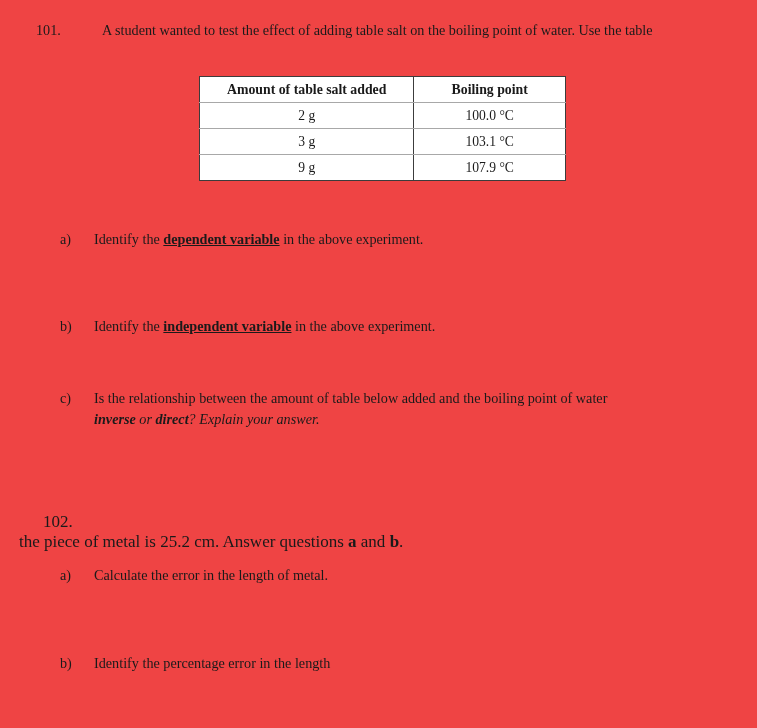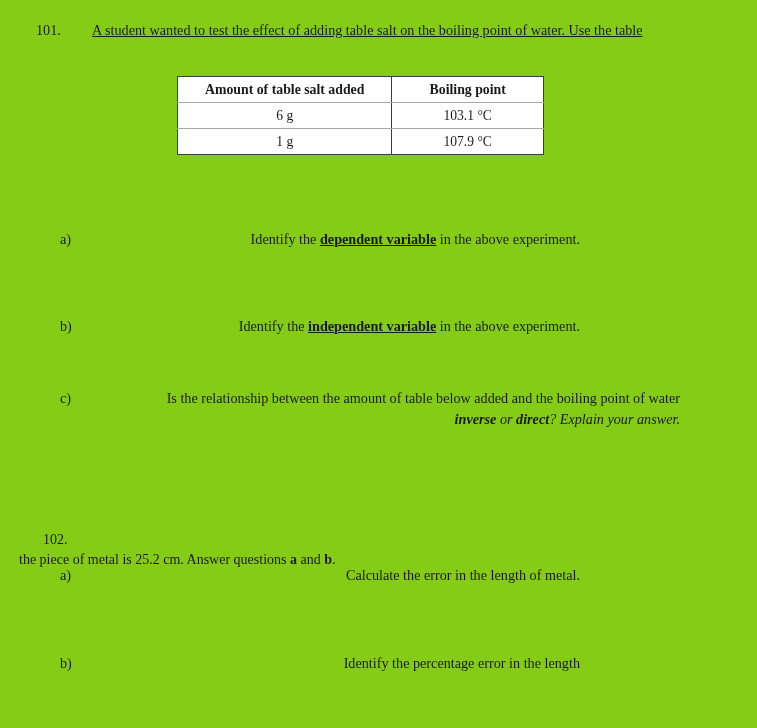--- a/index.html
+++ b/index.html
@@ -12,50 +12,49 @@
     height: 728px;
     position: relative;
     font-family: "Liberation Serif", "DejaVu Serif", serif;
     color: #1a1a1a;
     overflow: hidden;
   }
   .page {
     position: relative;
     width: 757px;
     height: 728px;
-    background: #84cc16;
+    background: #ef4444;
   }
 
   
   .q101-stem {
     position: absolute;
     left: 36px;
     top: 20px;
     width: 664px;
     font-size: 14.2px;
     line-height: 21px;
   }
   .q101-stem .num {
     float: left;
     width: 26px;
   }
   .q101-stem .body {
-    margin-left: 30px;
+    margin-left: 40px;
     text-indent: 0;
-    text-decoration: underline;
   }
   .q101-stem .body .l2 { display: block; }
 
   b.bold { font-weight: bold; }
   u.bu { font-weight: bold; text-decoration: underline; }
 
   
   .data-table-wrap {
     position: absolute;
-    left: 177px;
+    left: 199px;
     top: 76px;
   }
   table.data-table {
     border-collapse: collapse;
     width: 367px;
     font-size: 13.6px;
     background: #fff;
   }
   table.data-table th,
   table.data-table td {
@@ -97,35 +96,34 @@
   }
   .subq .lbl {
     position: absolute;
     left: 0;
     top: 0;
     width: 24px;
   }
   .subq .txt {
     margin-left: 34px;
     display: block;
-    text-align: right;
   }
   .subq .txt .l2 { display: block; font-style: italic; }
 
   #subq-101-a { left: 60px; top: 229px; width: 520px; }
   #subq-101-b { left: 60px; top: 316px; width: 520px; }
   #subq-101-c { left: 60px; top: 388px; width: 620px; }
 
   
   .q102-stem {
     position: absolute;
     left: 43px;
-    top: 530px;
+    top: 512px;
     width: 660px;
-    font-size: 14px;
+    font-size: 17px;
     line-height: 20px;
   }
   .q102-stem .num {
     float: left;
     width: 42px;
   }
   .q102-stem .body { margin-left: 42px; }
   .q102-stem .body .l2 {
     display: block;
     margin-left: -24px;
@@ -149,25 +147,29 @@
   <div class="data-table-wrap">
     <table class="data-table">
       <thead>
         <tr>
           <th>Amount of table salt added</th>
           <th>Boiling point</th>
         </tr>
       </thead>
       <tbody>
         <tr>
-          <td>6 g</td>
+          <td>2 g</td>
+          <td>100.0 °C</td>
+        </tr>
+        <tr>
+          <td>3 g</td>
           <td>103.1 °C</td>
         </tr>
         <tr>
-          <td>1 g</td>
+          <td>9 g</td>
           <td>107.9 °C</td>
         </tr>
       </tbody>
     </table>
   </div>
 
   <div class="subq" id="subq-101-a">
     <span class="lbl">a)</span>
     <span class="txt"><span>Identify the </span><u class="bu">dependent variable</u><span> in the above experiment.</span></span>
   </div>

